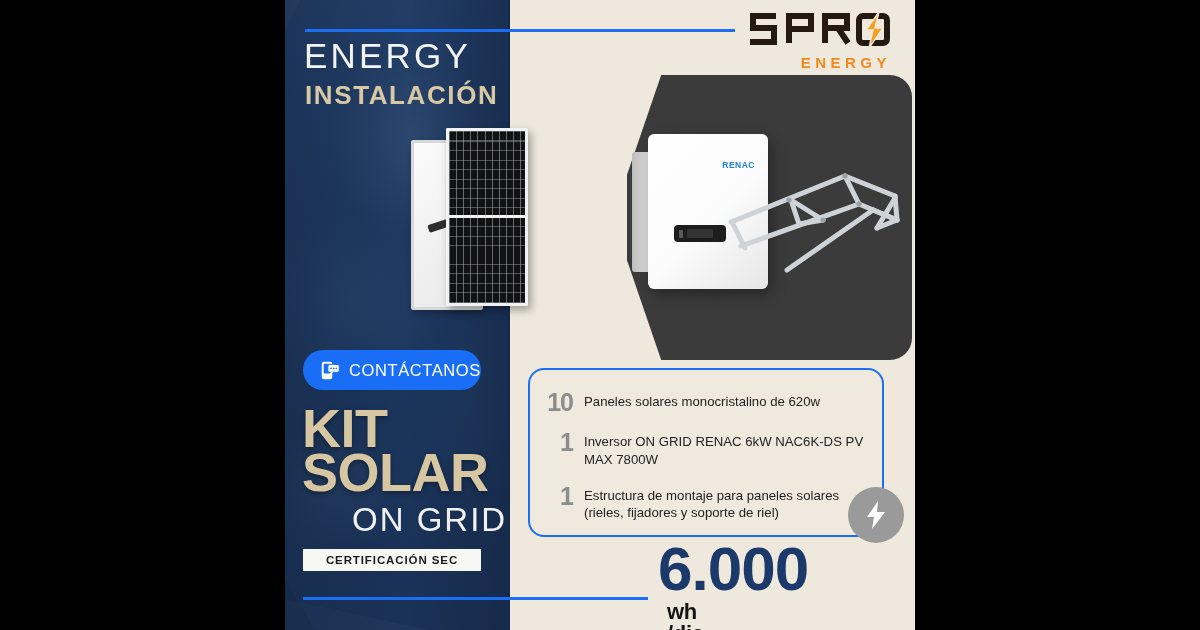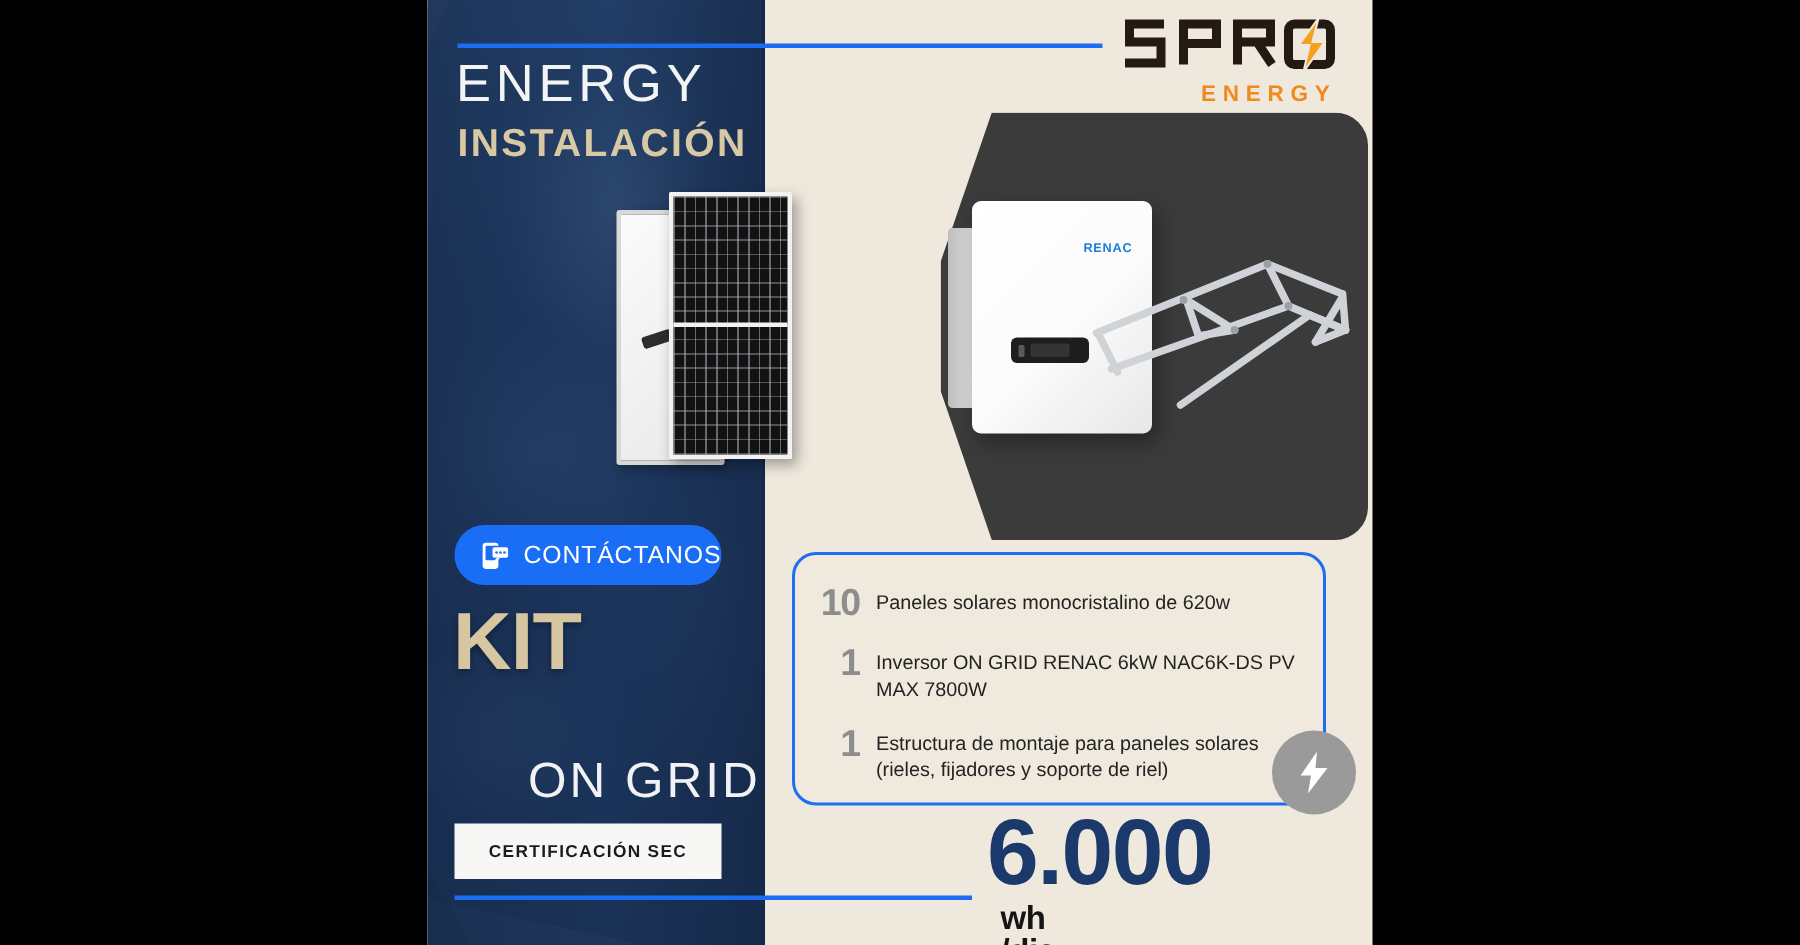--- a/index.html
+++ b/index.html
@@ -101,21 +101,21 @@
     color:#d6c6a1; line-height:.92;
     text-shadow:0 2px 5px rgba(0,0,0,.35);
   }
   .ongrid{
     position:absolute; left:67px; top:503px; z-index:6;
     font-size:33px; font-weight:300; letter-spacing:2px;
     color:#f0f2f5; line-height:1;
   }
   .cert{
     position:absolute; left:18px; top:549px; z-index:6;
-    width:178px; height:37px; background:#f7f7f5;
+    width:178px; height:22px; background:#f7f7f5;
     display:flex; align-items:center; justify-content:center;
   }
   .cert span{
     font-size:11.5px; font-weight:bold; letter-spacing:.9px; color:#1b1b1b;
   }
 
   
   .dark-shape{
     position:absolute; left:342px; top:75px; width:285px; height:285px; z-index:2;
     background:#3b3b3b; border-radius:22px;
@@ -247,20 +247,21 @@
         <rect x="9" y="5" width="13" height="9" rx="2" fill="#ffffff" stroke="#1a6ef5" stroke-width="1.1"></rect>
         <circle cx="12.6" cy="9.5" r="1" fill="#1a6ef5"></circle>
         <circle cx="15.6" cy="9.5" r="1" fill="#1a6ef5"></circle>
         <circle cx="18.6" cy="9.5" r="1" fill="#1a6ef5"></circle>
         <path d="M12.6 13.6 L11.4 17 L15.2 13.9 Z" fill="#ffffff"></path>
       </svg>
       <span class="label">CONTÁCTANOS</span>
     </div>
 
     <div class="kit">KIT</div>
+    <div class="solar">SOLAR</div>
     <div class="ongrid">ON GRID</div>
 
     <div class="cert">
       <span>CERTIFICACIÓN SEC</span>
     </div>
 
     <div class="dark-shape"></div>
 
     <div class="panel-back">
       <div class="jbox"></div>

